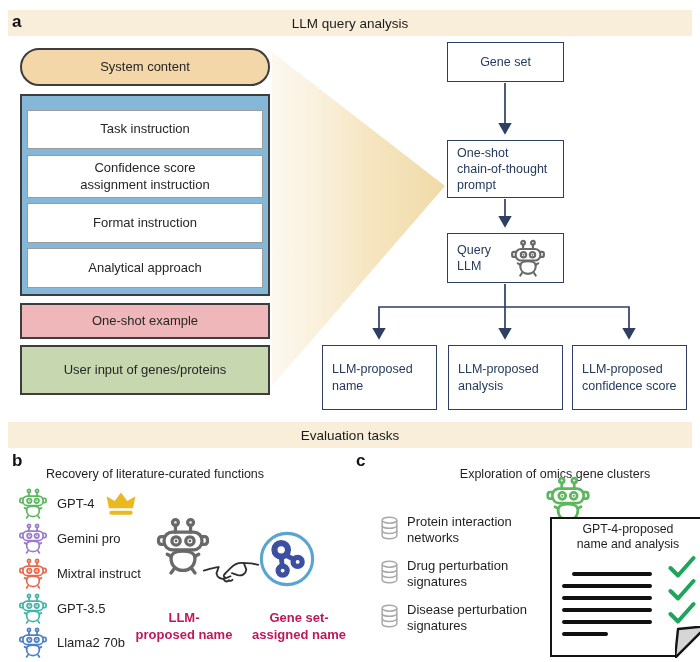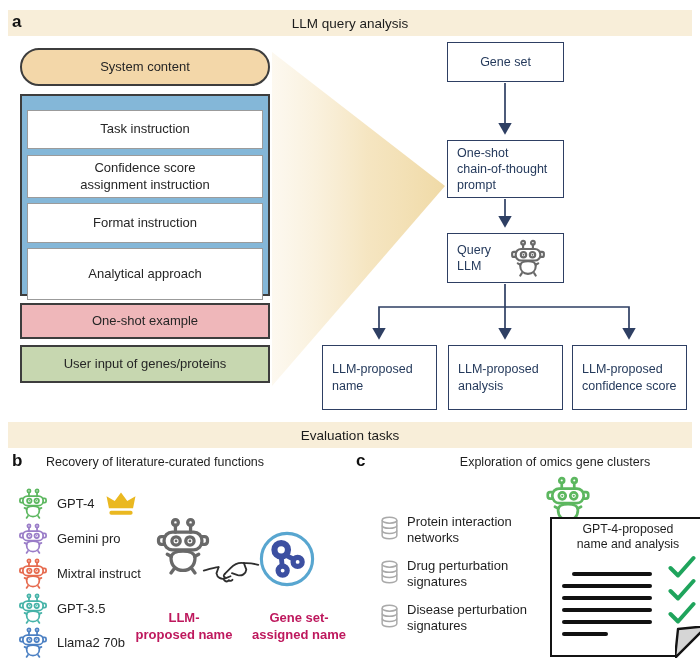--- a/index.html
+++ b/index.html
@@ -12,21 +12,21 @@
   
   .hbar{
     position:absolute; left:8px; width:684px; height:26px;
     display:flex; align-items:center; justify-content:center;
     font-size:13.5px; color:#1c1c1c;
   }
   .pletter{
     position:absolute; font-weight:bold; font-size:17px; color:#111; line-height:1;
   }
   .ptitle{
-    position:absolute; font-size:12.5px; color:#1f1f1f; text-align:center;
+    position:absolute; font-size:12.5px; color:#1f1f1f; text-align:center;margin-top:12px;
   }
   
   .box{
     position:absolute; box-sizing:border-box; display:flex;
     align-items:center; justify-content:center; text-align:center;
     font-size:13px; color:#262626; line-height:1.25;
   }
   .stack{border:2px solid #3d3d3d;}
   .inner{border:1.5px solid #9b9b9b; background:#ffffff;}
   
@@ -155,27 +155,27 @@
   <div class="box inner" style="left:27px; top:110px; width:236px; height:39px;">
     <span class="ml">Task instruction</span>
   </div>
   <div class="box inner" style="left:27px; top:155px; width:236px; height:43px;">
     <span class="ml">Confidence score
 assignment instruction</span>
   </div>
   <div class="box inner" style="left:27px; top:203px; width:236px; height:40px;">
     <span class="ml">Format instruction</span>
   </div>
-  <div class="box inner" style="left:27px; top:248px; width:236px; height:52px;">
+  <div class="box inner" style="left:27px; top:248px; width:236px; height:40px;">
     <span class="ml">Analytical approach</span>
   </div>
   <div class="box stack" style="left: 20px; top: 303px; width: 250px; height: 36px; background-color: rgb(239, 183, 186);">
     <span class="ml">One-shot example</span>
   </div>
-  <div class="box stack" style="left: 20px; top: 345px; width: 250px; height: 38px; background-color: rgb(199, 215, 176);">
+  <div class="box stack" style="left: 20px; top: 345px; width: 250px; height: 50px; background-color: rgb(199, 215, 176);">
     <span class="ml">User input of genes/proteins</span>
   </div>
 
   <svg class="flow-arrows" width="700" height="420">
     <defs>
       <marker id="ah" markerWidth="9" markerHeight="9" refX="6" refY="4" orient="auto">
         <path d="M0 0 L7 4 L0 8 Z" fill="#2e3f63"></path>
       </marker>
     </defs>
     <g stroke="#2e3f63" stroke-width="1.7" fill="none">

